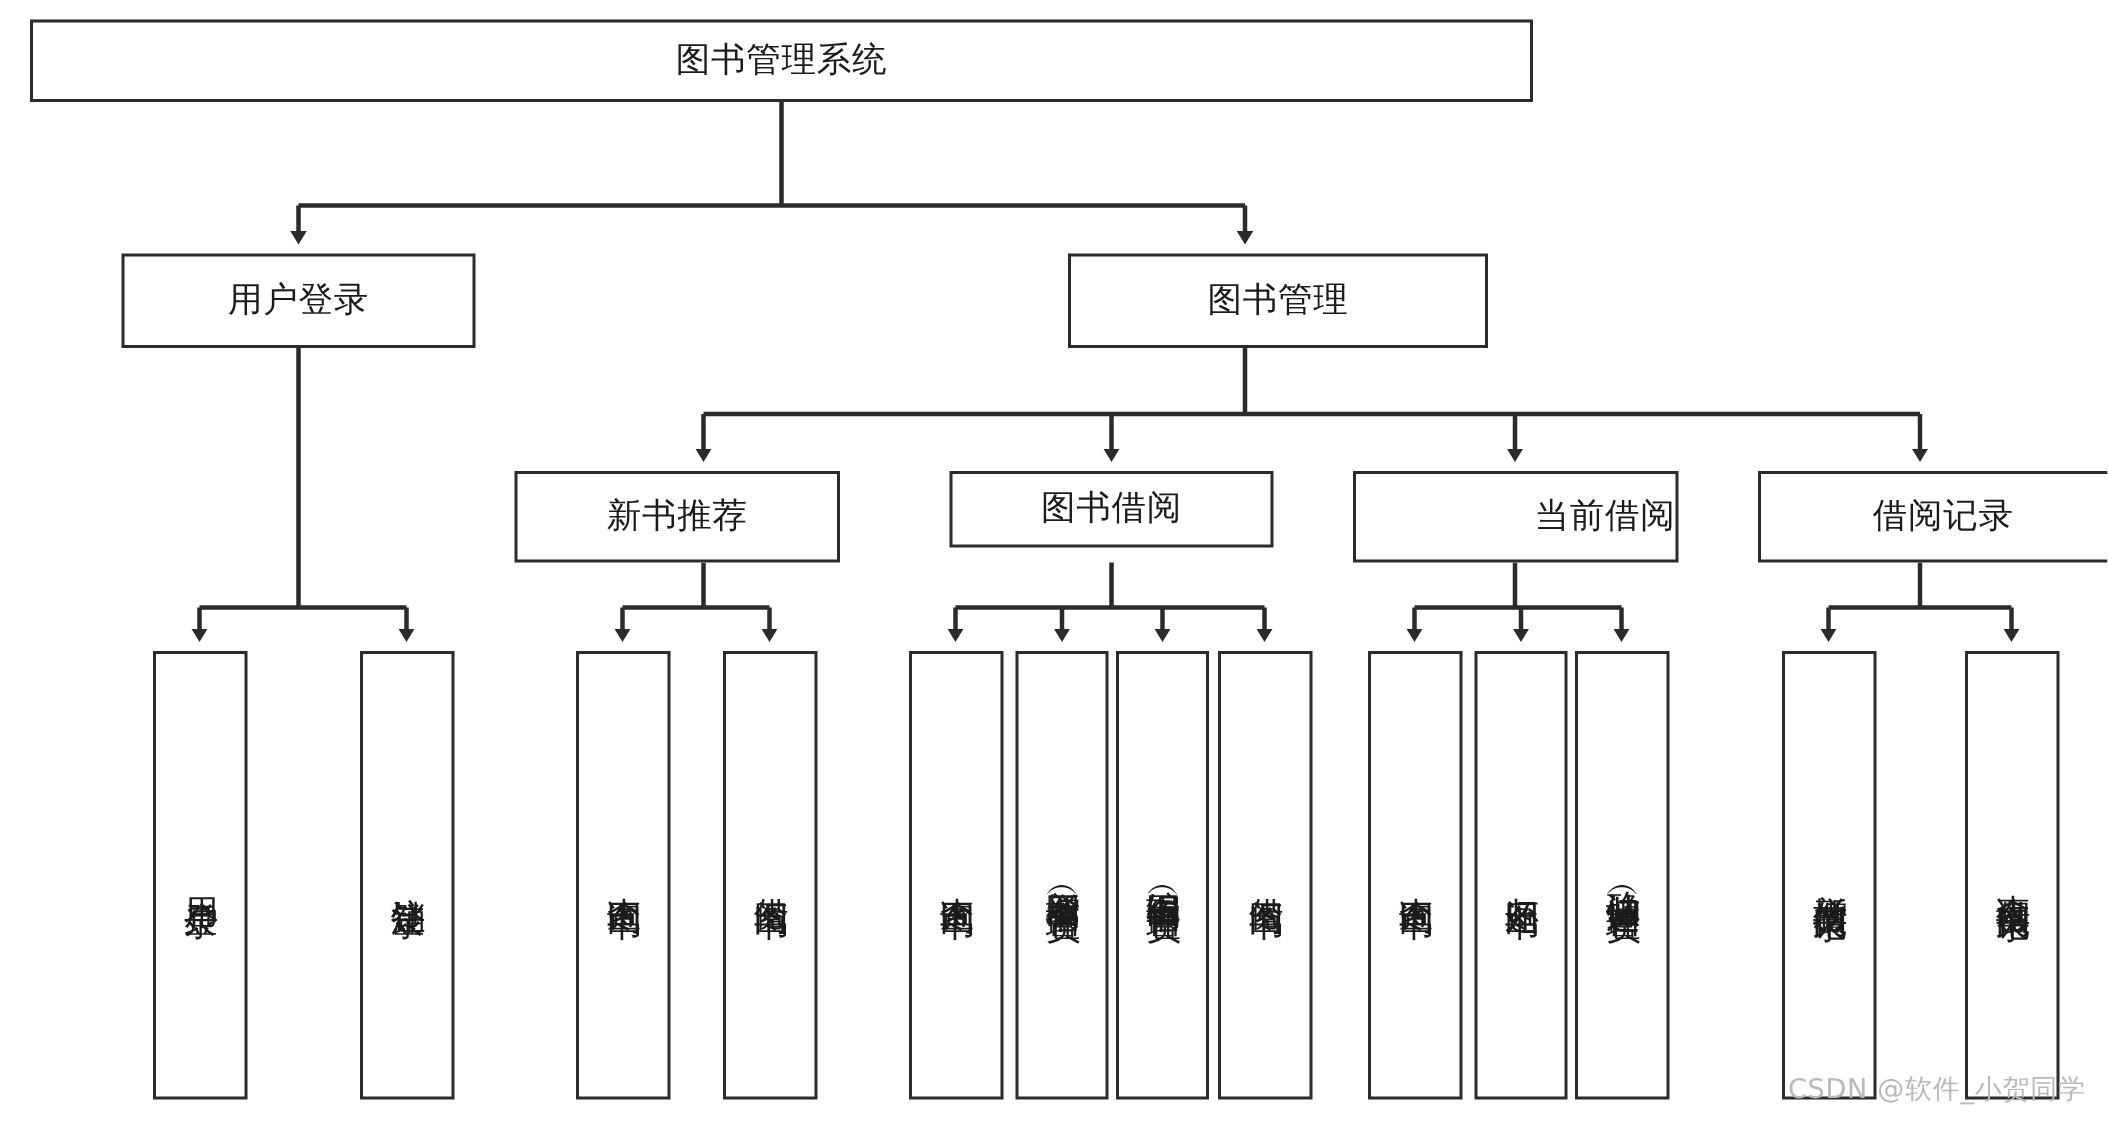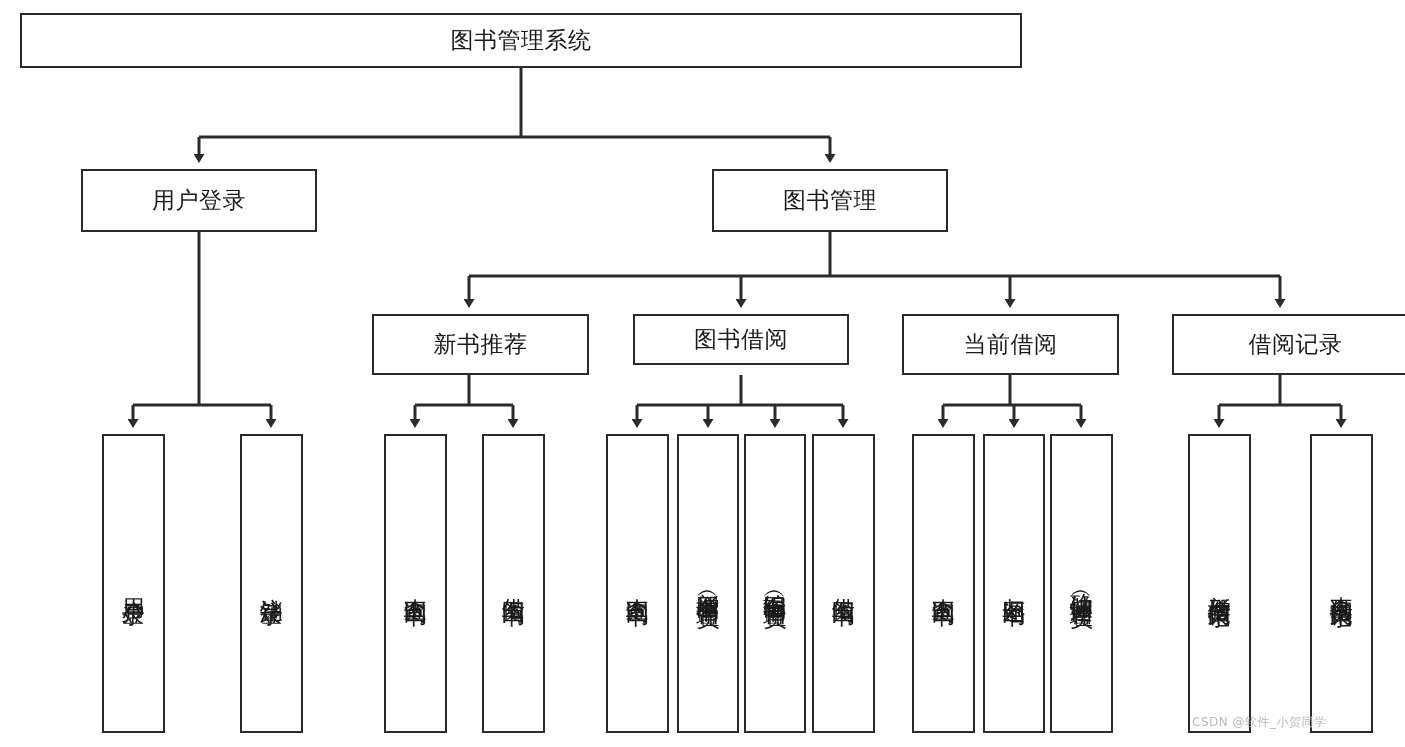--- a/index.html
+++ b/index.html
@@ -59,21 +59,21 @@
     line-height: 1.15;
     letter-spacing: 2px;
     white-space: normal;
     max-height: 270px;
     text-align: center;
   }
   .watermark {
     position: absolute;
     left: 1192px;
     top: 714px;
-    font-size: 12px;
+    font-size: 18px;
     color: #b9b9b9;
     letter-spacing: 0.5px;
     white-space: nowrap;
     font-family: "DejaVu Sans", "Liberation Sans", sans-serif;
   }
 </style>
 </head>
 <body>
 
 <div id="canvas">
@@ -128,31 +128,31 @@
     </g>
   </svg>
 
   <div class="node root h" style="left:20px; top:13px; width:1002px; height:55px;">
     <span class="label">图书管理系统</span>
   </div>
 
   <div class="node h" style="left:81px; top:169px; width:236px; height:63px;">
     <span class="label">用户登录</span>
   </div>
-  <div class="node h" style="left:712px; top:169px; width:236px; height:63px;">
+  <div class="node h" style="left:712px; top:169px; width:280px; height:63px;">
     <span class="label">图书管理</span>
   </div>
 
-  <div class="node h" style="left:372px; top:314px; width:217px; height:61px;">
+  <div class="node h" style="left:343px; top:314px; width:217px; height:61px;">
     <span class="label">新书推荐</span>
   </div>
   <div class="node h" style="left:633px; top:314px; width:216px; height:51px;">
     <span class="label">图书借阅</span>
   </div>
-  <div class="node h" style="left:902px; top:314px; width:217px; height:61px;">
+  <div class="node h" style="left:902px; top:314px; width:217px; height:61px;justify-content:flex-end;">
     <span class="label">当前借阅</span>
   </div>
   <div class="node h" style="left:1172px; top:314px; width:247px; height:61px;">
     <span class="label">借阅记录</span>
   </div>
 
   <div class="node v" style="left:102px; top:434px; width:63px; height:299px;">
     <span class="label">用户登录</span>
   </div>
   <div class="node v" style="left:240px; top:434px; width:63px; height:299px;">

